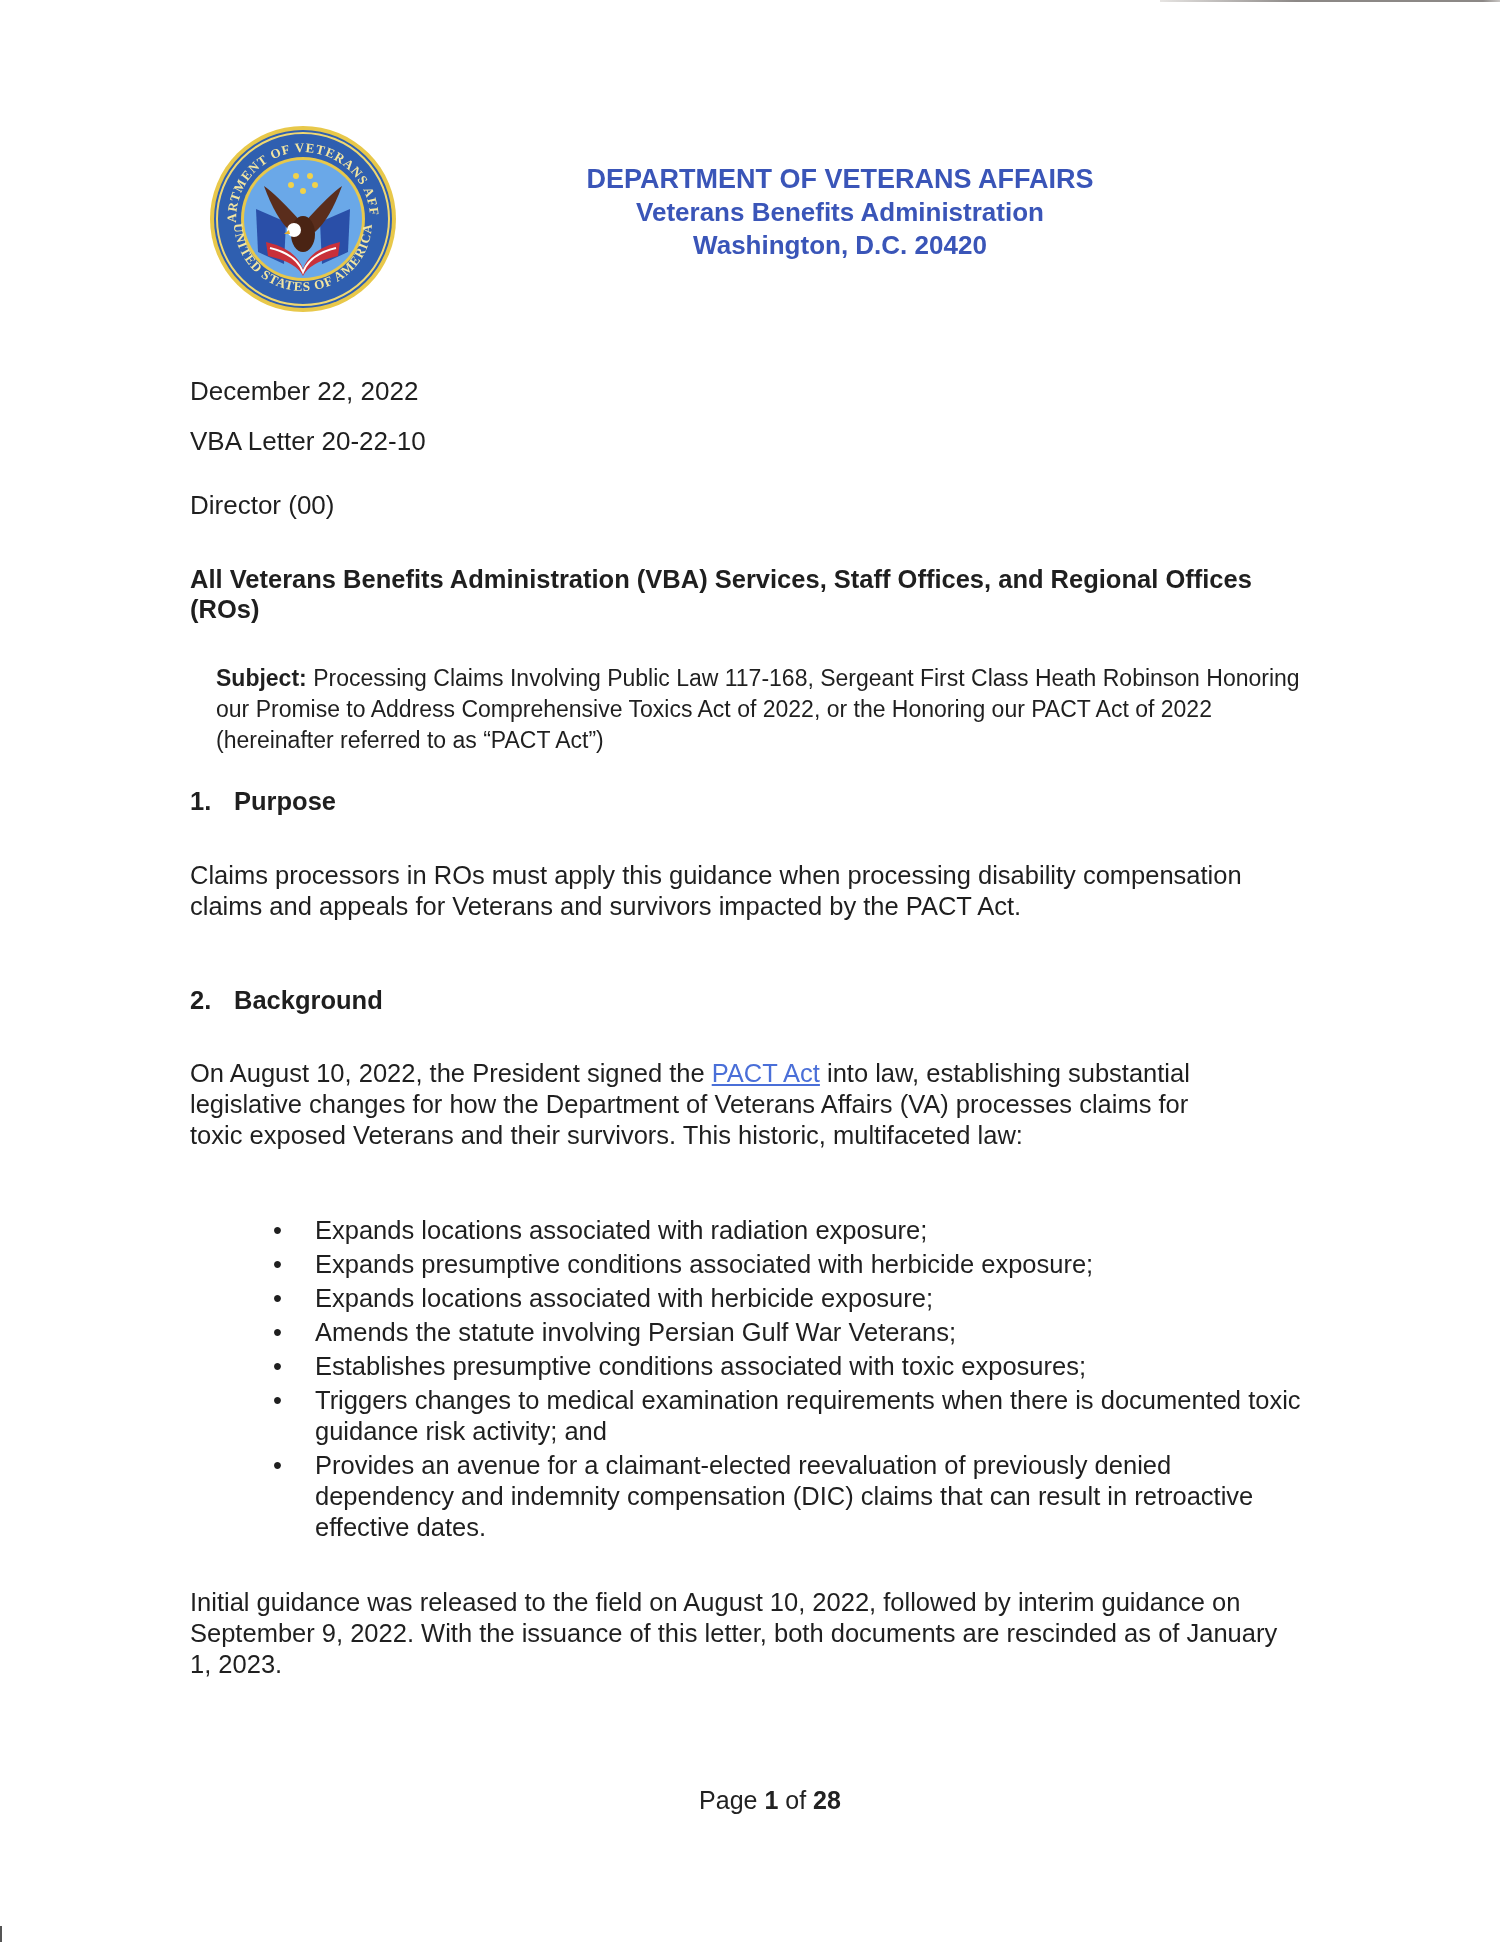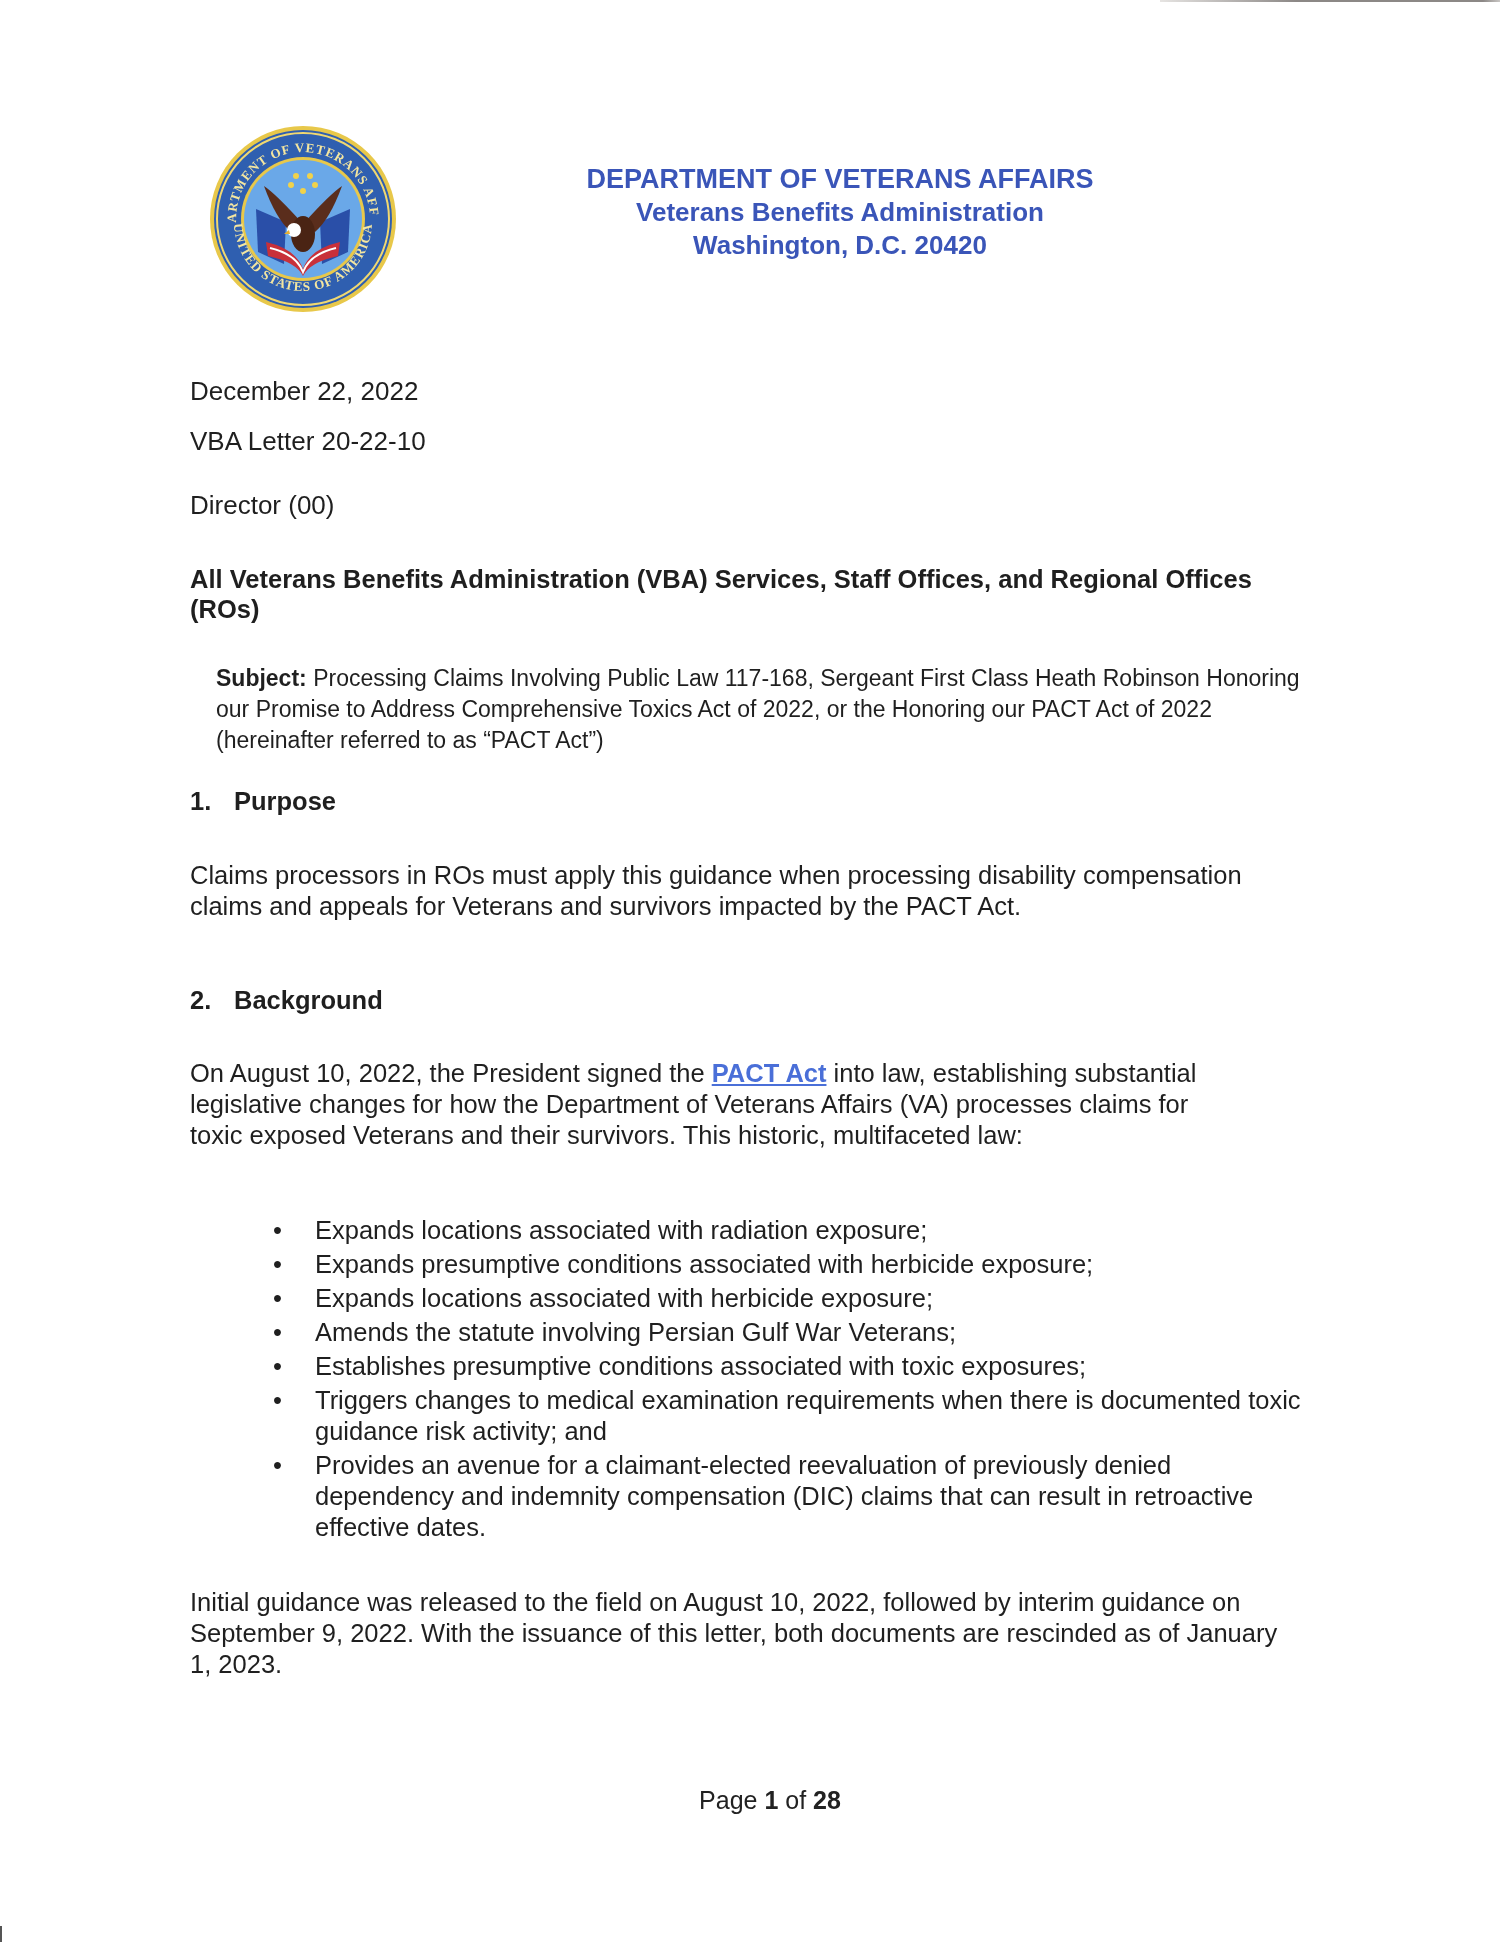--- a/index.html
+++ b/index.html
@@ -93,21 +93,20 @@
       left: 190px;
       width: 1100px;
       font-size: 25.5px;
       line-height: 31px;
     }
     .p-purpose { top: 860px; width: 1080px; }
     .p-background { top: 1058px; width: 1040px; }
     .p-background a {
       color: #4a6fd8;
       text-decoration: underline;
-      font-weight: bold;
     }
     .bullets {
       position: absolute;
       left: 270px;
       top: 1215px;
       width: 1040px;
       margin: 0;
       padding: 0;
       list-style: none;
       font-size: 25.5px;

